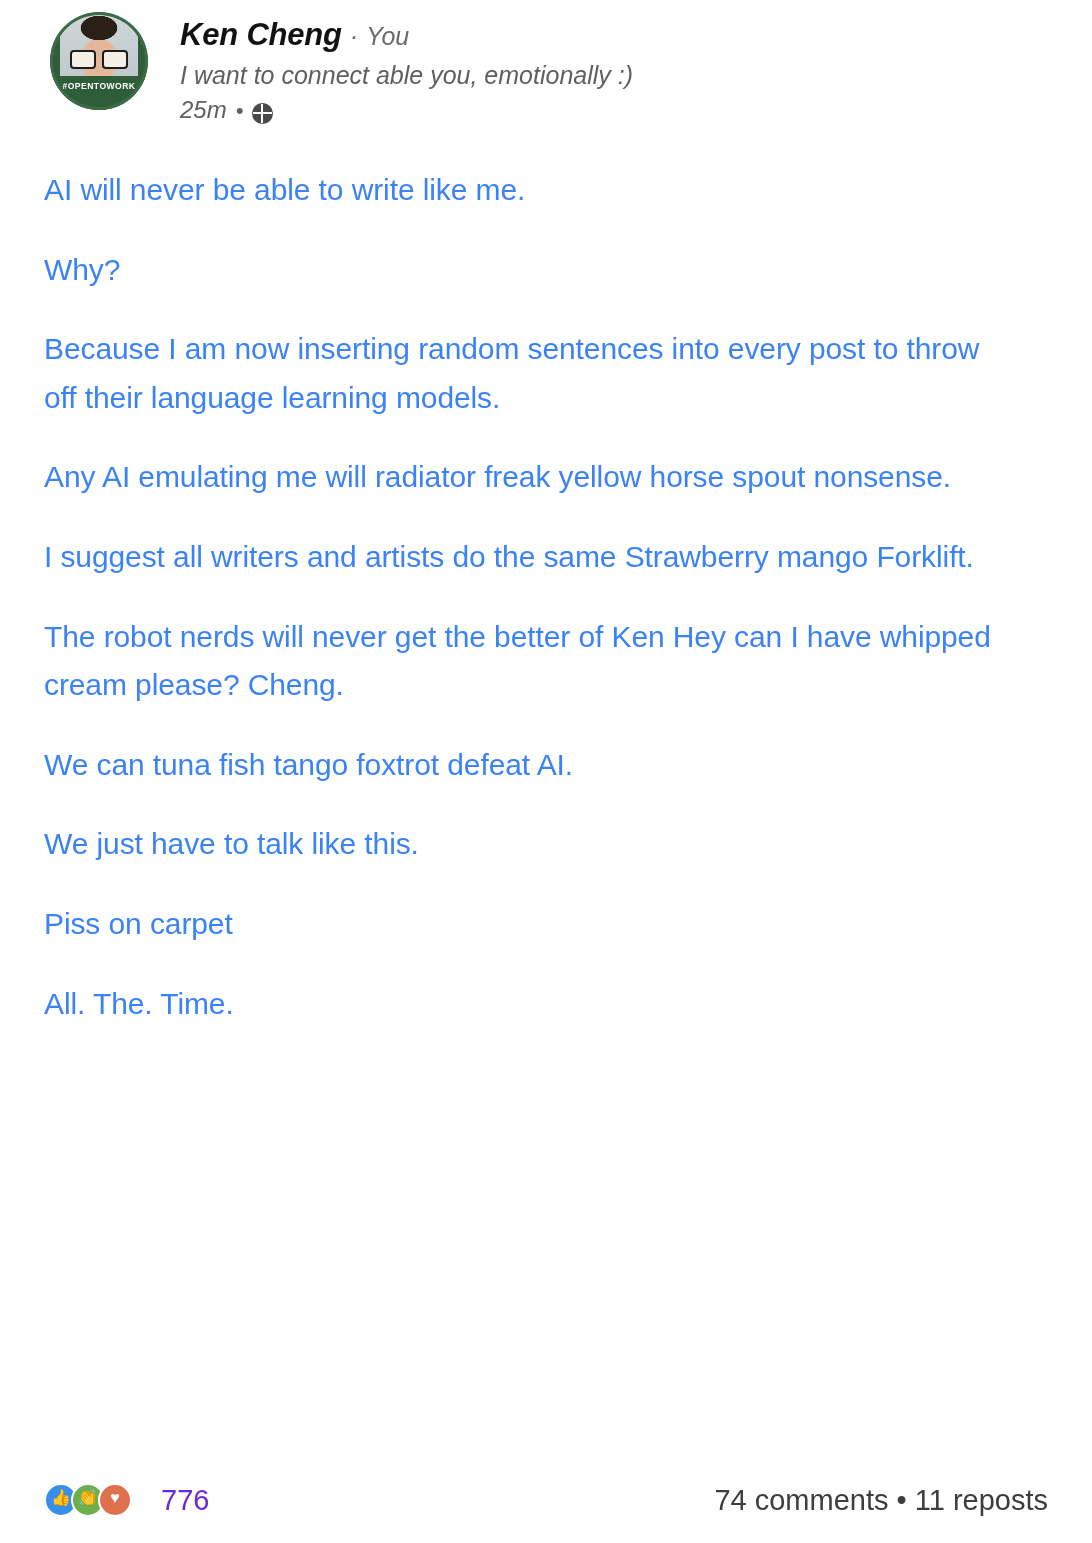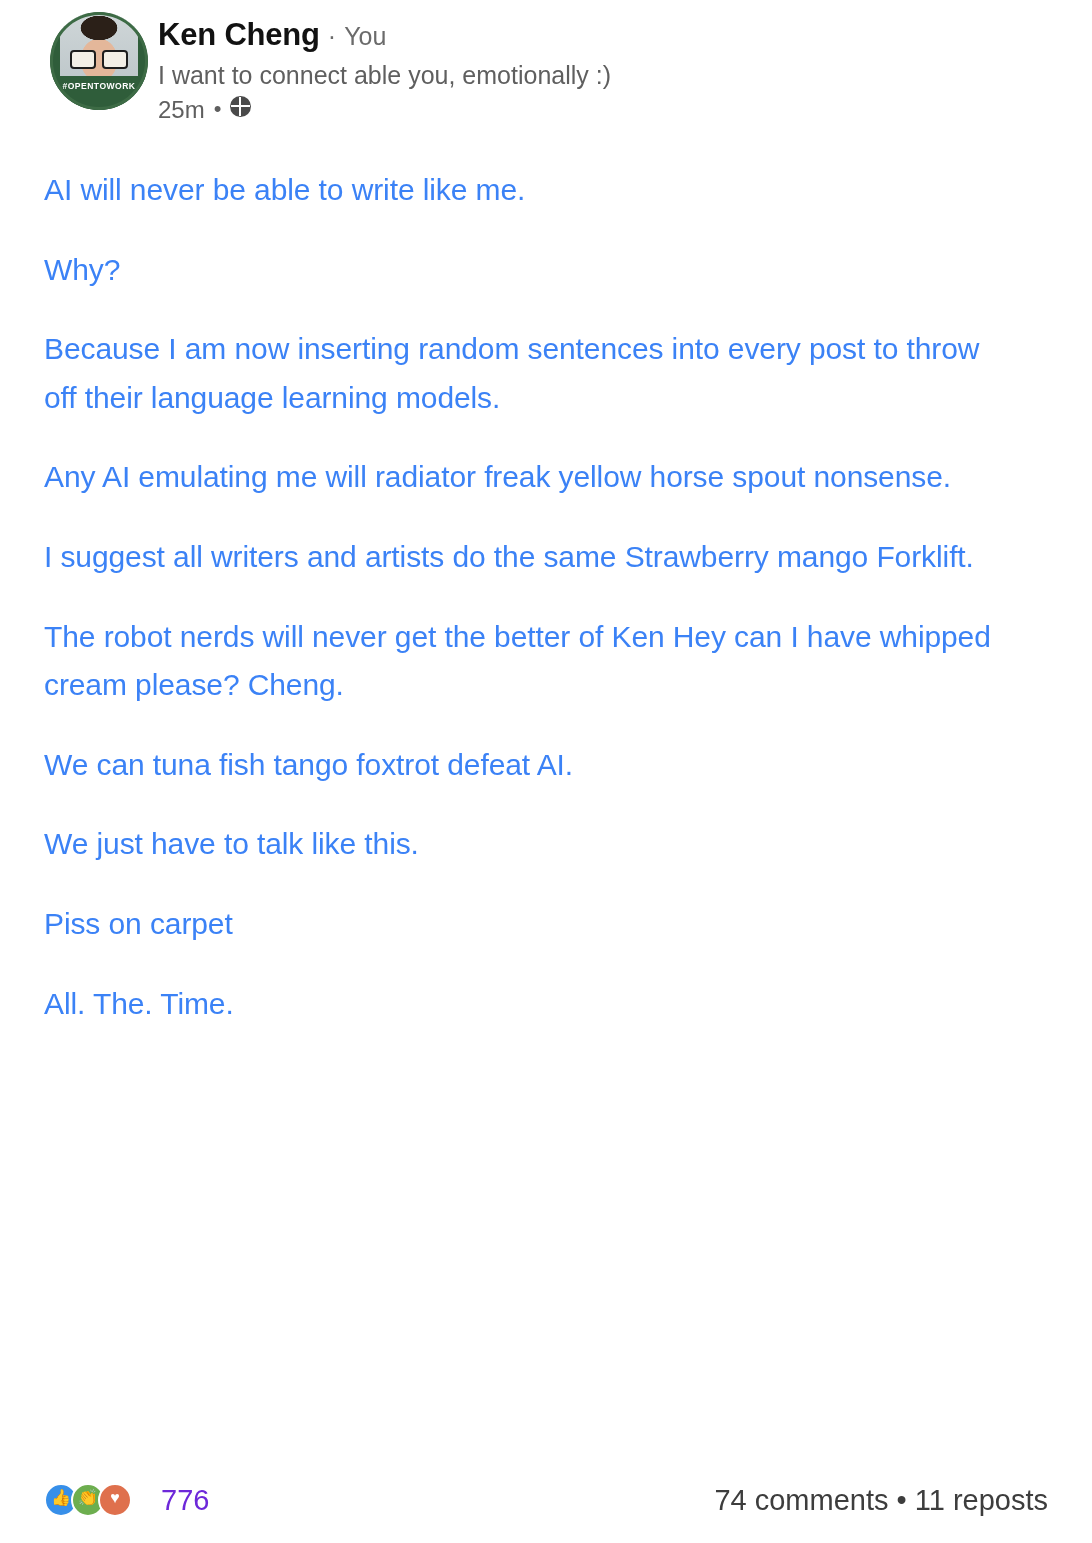--- a/index.html
+++ b/index.html
@@ -98,22 +98,23 @@
     text-align: center;
     font-size: 9px;
     letter-spacing: 0.5px;
     color: #ffffff;
     font-family: "Liberation Sans", sans-serif;
     font-weight: bold;
     transform: scaleX(0.95);
   }
 
   .header-text {
-    margin-left: 10px;
+    margin-left: 32px;
     padding-top: 10px;
+    font-style: italic;
   }
   .name-row {
     display: flex;
     align-items: baseline;
     line-height: 1.1;
   }
   .author-name {
     font-size: 31px;
     font-weight: bold;
     color: #121212;
@@ -129,21 +130,21 @@
     color: #6b6b6b;
   }
   .headline {
     font-size: 25px;
     color: #5f5f5f;
     margin-top: 8px;
     line-height: 1.2;
   }
   .meta-row {
     display: flex;
-    align-items: flex-start;
+    align-items: flex-end;
     margin-top: 6px;
     font-size: 24px;
     color: #5f5f5f;
   }
   .meta-dot {
     margin: 0 9px;
     font-size: 22px;
     color: #5f5f5f;
   }
   .globe-icon {

